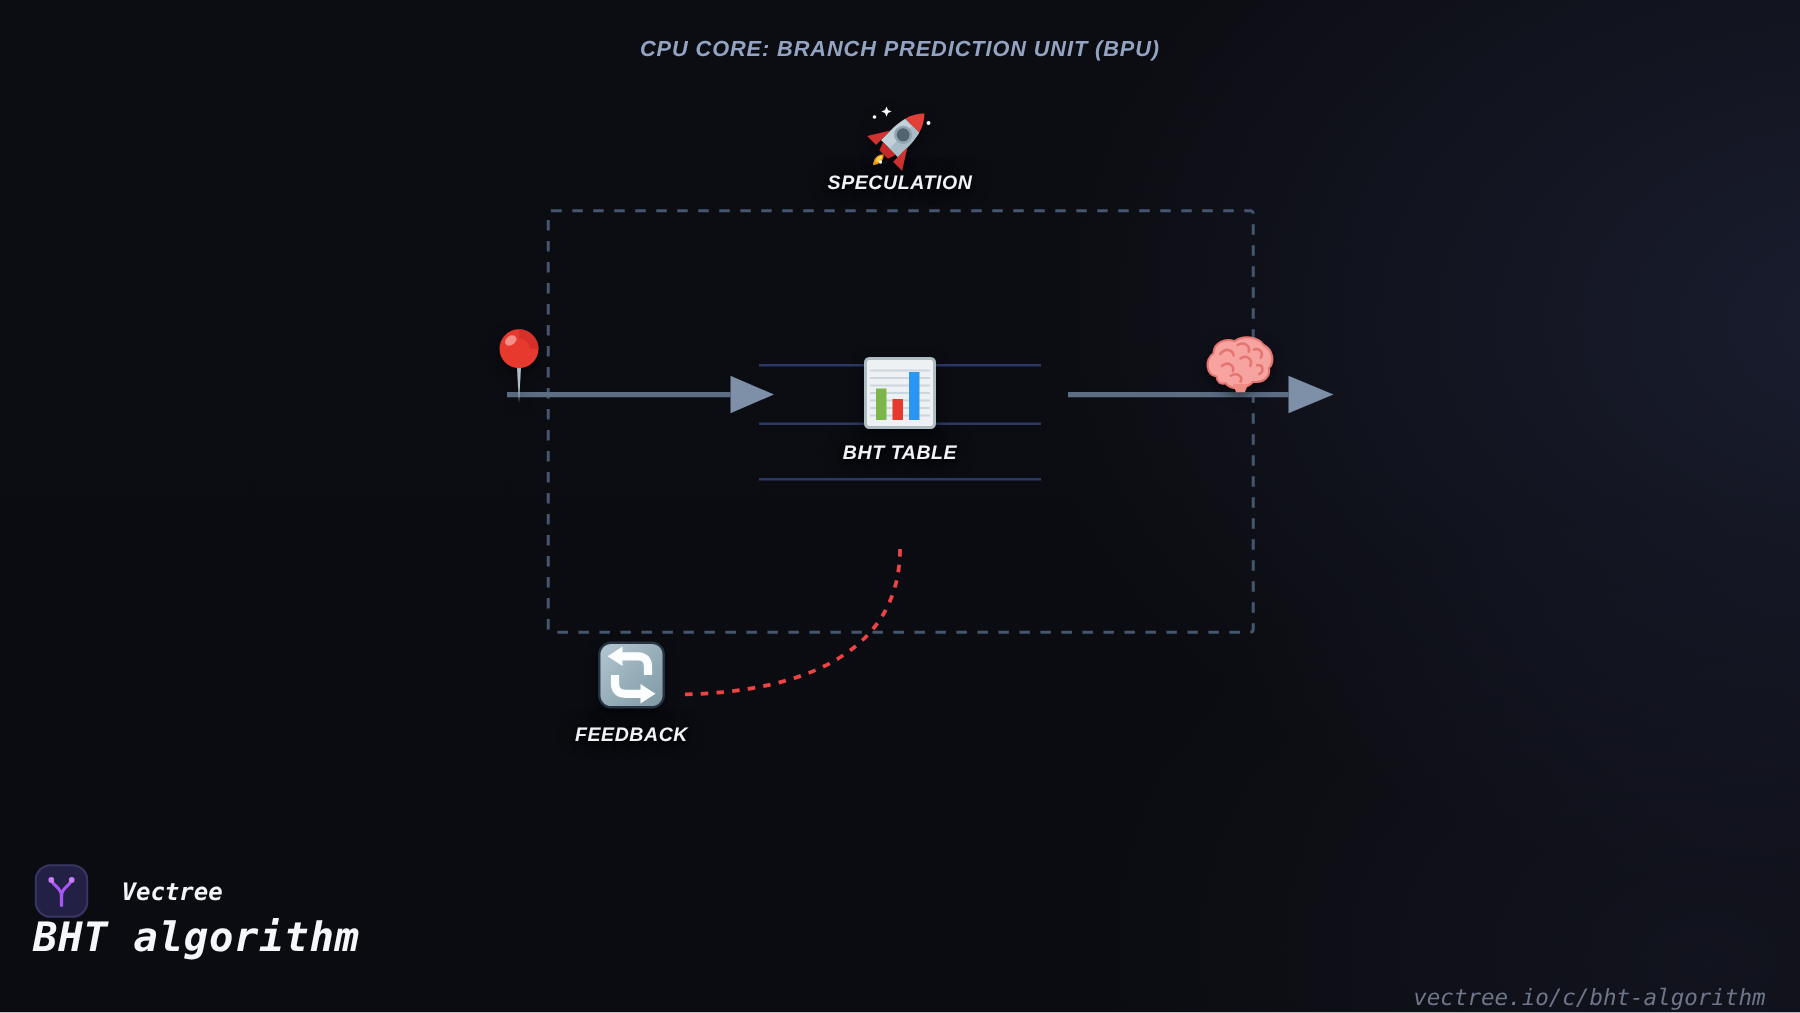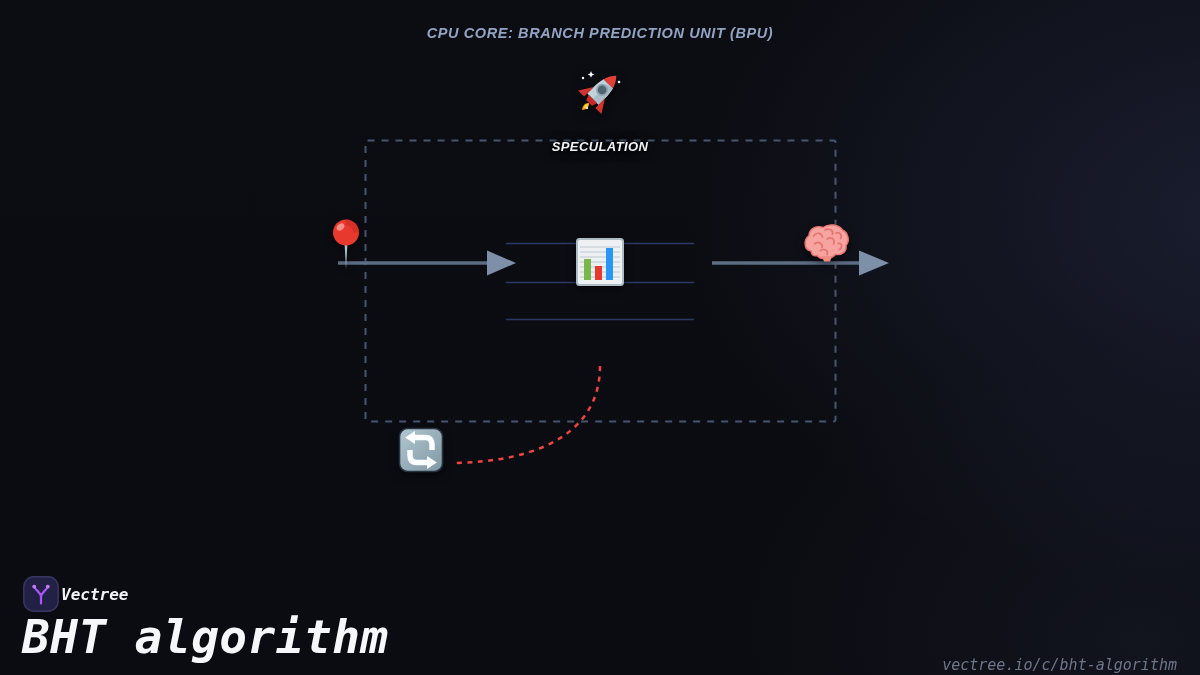--- a/index.html
+++ b/index.html
@@ -44,47 +44,47 @@
     width: 300px;
     text-align: center;
     color: #f0f2f6;
     font-size: 13px;
     font-weight: bold;
     letter-spacing: 0.4px;
     text-shadow: 0 1px 3px rgba(0,0,0,0.95), 0 0 12px rgba(0,0,0,0.85);
     white-space: nowrap;
   }
 
-  .label-speculation { top: 139px; left: 450px; }
+  .label-speculation { top: 114px; left: 450px; }
   .label-pc-index    { top: 275px; left: 196px; }
   .label-bht-table   { top: 294px; left: 450px; }
   .label-predictor   { top: 275px; left: 676px; }
   .label-feedback    { top: 482px; left: 271px; }
 
   .footer-brand-row {
     position: absolute;
     top: 576px; left: 23px;
     display: flex;
     align-items: center;
-    gap: 2px;
+    gap: 22px;
   }
   .brand-logo { width: 36px; height: 36px; display: block; }
   .brand-name {
     color: #f3f4f8;
     font-family: "DejaVu Sans Mono", monospace;
     font-weight: bold;
     font-size: 16px;
   }
   .footer-title {
     position: absolute;
     top: 610px; left: 22px;
     color: #f6f7fa;
     font-family: "DejaVu Sans Mono", monospace;
     font-weight: bold;
-    font-size: 46px;
+    font-size: 27px;
     letter-spacing: 0.5px;
     white-space: nowrap;
   }
   .footer-url {
     position: absolute;
     top: 656px; right: 23px;
     color: #6e7689;
     font-family: "DejaVu Sans Mono", monospace;
     font-size: 15px;
     white-space: nowrap;
@@ -161,20 +161,21 @@
         <line x1="4" y1="24" x2="44" y2="24"></line>
         <line x1="4" y1="29" x2="44" y2="29"></line>
         <line x1="4" y1="34" x2="44" y2="34"></line>
         <line x1="4" y1="39" x2="44" y2="39"></line>
       </g>
       <rect x="8" y="21" width="7" height="21" fill="#7cb549"></rect>
       <rect x="19" y="28" width="7" height="14" fill="#e8392f"></rect>
       <rect x="30" y="10" width="7" height="32" fill="#2a96f3"></rect>
     </svg>
   </div>
+  <div class="node-label label-bht-table">BHT TABLE</div>
 
   <div class="icon" style="top:221px; left:801px;">
     <svg width="50" height="44" viewBox="0 0 50 44">
       <path d="M10 30 C3 29 2 19 8 14.5 C8 7.5 16 4 22 6.5 C28 2 38 3.5 41.5 9 C47.5 12 49 20 45 24.5 C46 30.5 41 34.5 34.5 33.5 C30 38.5 20 39.5 16 34.5 C12.5 35.5 10.3 33.5 10 30 Z" fill="#f7a3a0" stroke="#e47570" stroke-width="1.4"></path>
       <path d="M21 35 L31 35 L29 40.5 L23 40.5 Z" fill="#ef8c86"></path>
       <g fill="none" stroke="#e47570" stroke-width="1.7" stroke-linecap="round">
         <path d="M12.5 15 C16 10.5 20.5 12 21.5 16"></path>
         <path d="M24 9 C28.5 6.5 32.5 9.5 31.5 13.5"></path>
         <path d="M35 12 C39 10.5 41.5 14.5 39.5 17.5"></path>
         <path d="M13.5 23 C17.5 19.5 22 22.5 21 26.5"></path>
@@ -193,20 +194,21 @@
           <stop offset="1" stop-color="#7e98a4"></stop>
         </linearGradient>
       </defs>
       <rect x="1.5" y="1.5" width="43" height="43" rx="8" fill="url(#fbgrad)" stroke="#273340" stroke-width="1.6"></rect>
       <path d="M34 23 L34 17.5 Q34 10.5 27 10.5 L16 10.5" fill="none" stroke="#fbfdfe" stroke-width="5.5"></path>
       <polygon points="17,4 17,17 7,10.5" fill="#fbfdfe"></polygon>
       <path d="M12 23 L12 28.5 Q12 35.5 19 35.5 L30 35.5" fill="none" stroke="#fbfdfe" stroke-width="5.5"></path>
       <polygon points="29,29 29,42 39,35.5" fill="#fbfdfe"></polygon>
     </svg>
   </div>
+  <div class="node-label label-feedback">FEEDBACK</div>
 
   <div class="footer-brand-row">
     <svg class="brand-logo" viewBox="0 0 36 36">
       <rect x="0.8" y="0.8" width="34.4" height="34.4" rx="10" fill="#232046" stroke="#3a3663" stroke-width="1.4"></rect>
       <g fill="none" stroke="#a855f7" stroke-width="2.2" stroke-linecap="round">
         <path d="M18 27.5 L18 21"></path>
         <path d="M18 21 C18 16.5 14 15.5 11.5 11.5"></path>
         <path d="M18 21 C18 16.5 22 15.5 24.5 11.5"></path>
       </g>
       <circle cx="11.2" cy="10.6" r="1.9" fill="#c77df9"></circle>

